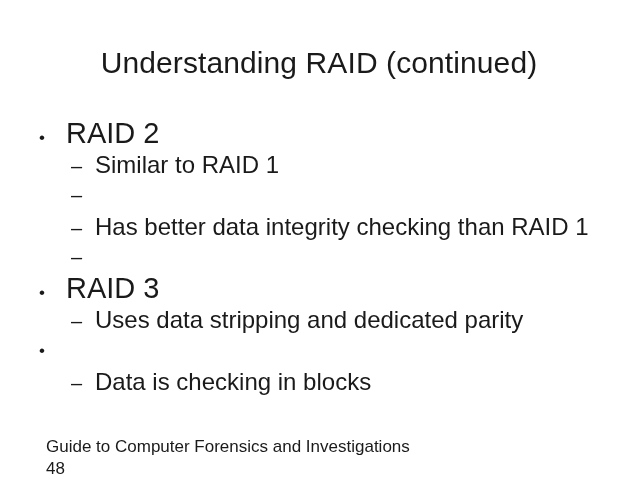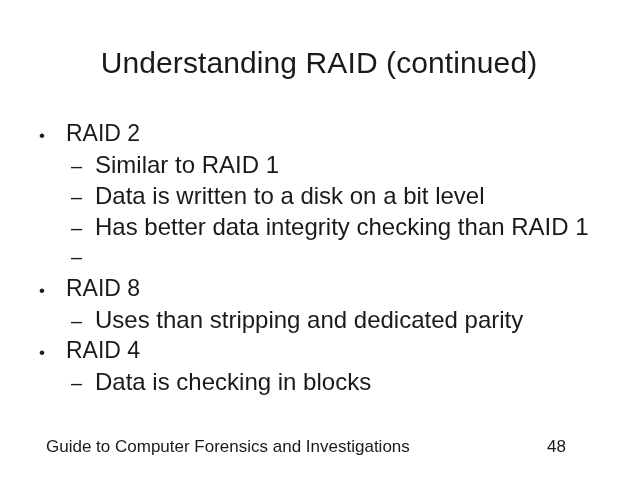--- a/index.html
+++ b/index.html
@@ -60,21 +60,21 @@
   .lvl1 .marker {
     width: 32px;
     flex: 0 0 32px;
     font-size: 17px;
     line-height: 31px;
     text-align: left;
     padding-left: 5px;
     box-sizing: border-box;
   }
   .lvl1 .bullet-text {
-    font-size: 23px;
+    font-size: 29px;
     line-height: 31px;
   }
 
   
   .lvl2 {
     height: 31px;
     font-size: 20px;
     line-height: 31px;
     padding-left: 37px;
   }
@@ -97,20 +97,21 @@
     right: 44px;
     bottom: 20px;
     height: 22px;
     display: flex;
     align-items: baseline;
     justify-content: space-between;
     font-size: 17px;
     line-height: 22px;
     color: #1a1a1a;
     white-space: nowrap;
+    flex-direction: column;
   }
   .footer-note { text-align: left; }
   .footer-page {
     text-align: right;
     padding-right: 28px;
   }
 </style>
 </head>
 <body>
 
@@ -122,40 +123,38 @@
       <div class="bullet-row lvl1">
         <span class="marker">•</span>
         <span class="bullet-text">RAID 2</span>
       </div>
       <div class="bullet-row lvl2">
         <span class="marker">–</span>
         <span class="bullet-text">Similar to RAID 1</span>
       </div>
       <div class="bullet-row lvl2">
         <span class="marker">–</span>
-        <span class="bullet-text">Data is written to a disk on a bit level</span>
       </div>
       <div class="bullet-row lvl2">
         <span class="marker">–</span>
         <span class="bullet-text">Has better data integrity checking than RAID 1</span>
       </div>
       <div class="bullet-row lvl2">
         <span class="marker">–</span>
       </div>
       <div class="bullet-row lvl1">
         <span class="marker">•</span>
-        <span class="bullet-text">RAID 8</span>
+        <span class="bullet-text">RAID 3</span>
       </div>
       <div class="bullet-row lvl2">
         <span class="marker">–</span>
-        <span class="bullet-text">Uses than stripping and dedicated parity</span>
+        <span class="bullet-text">Uses data stripping and dedicated parity</span>
       </div>
       <div class="bullet-row lvl1">
         <span class="marker">•</span>
-        <span class="bullet-text">RAID 4</span>
       </div>
       <div class="bullet-row lvl2">
         <span class="marker">–</span>
         <span class="bullet-text">Data is checking in blocks</span>
       </div>
     </div>
 
   <div class="footer">
     <div class="footer-note">Guide to Computer Forensics and Investigations</div>
     <div class="footer-page">48</div>

